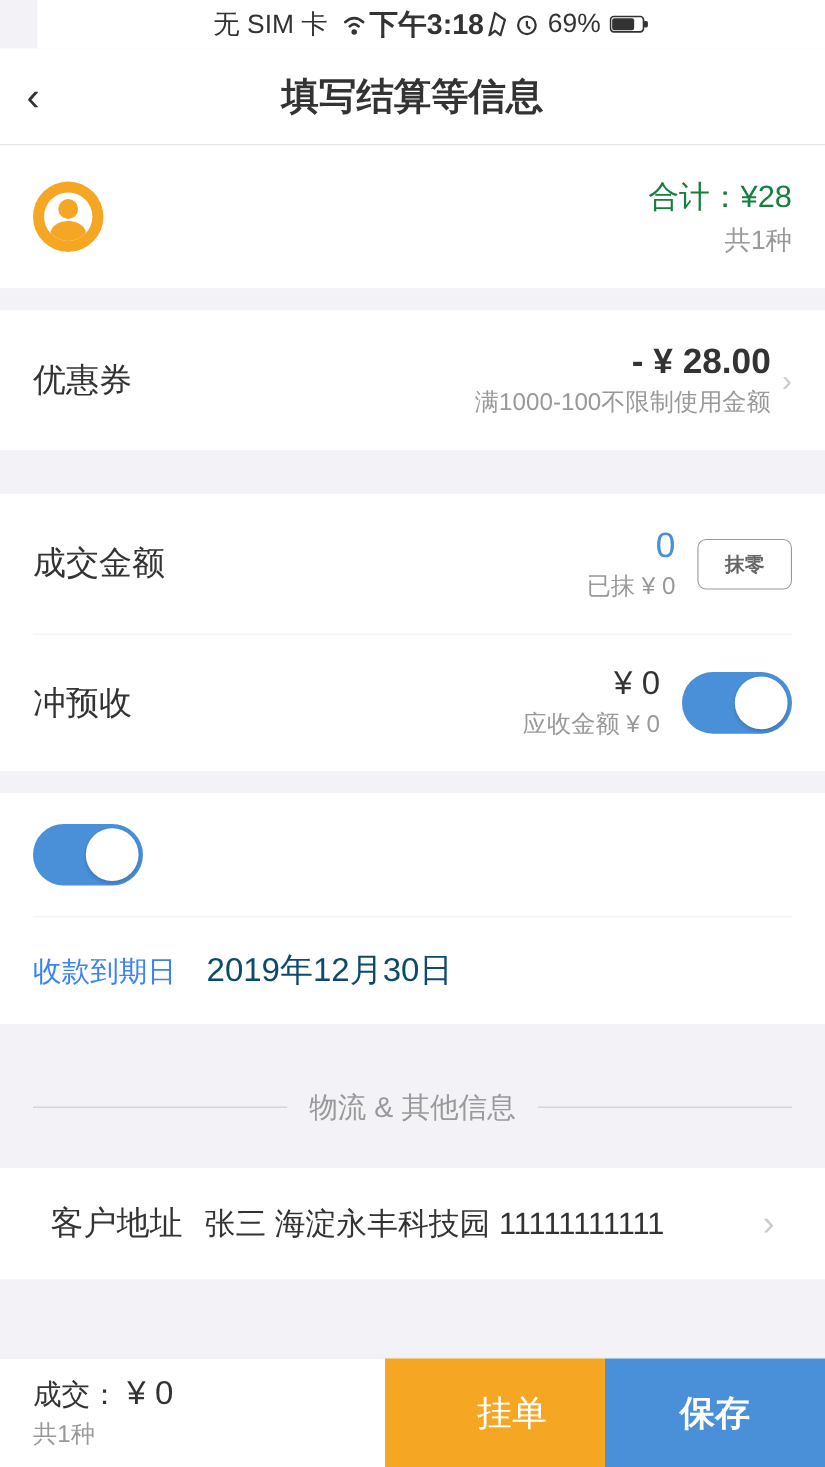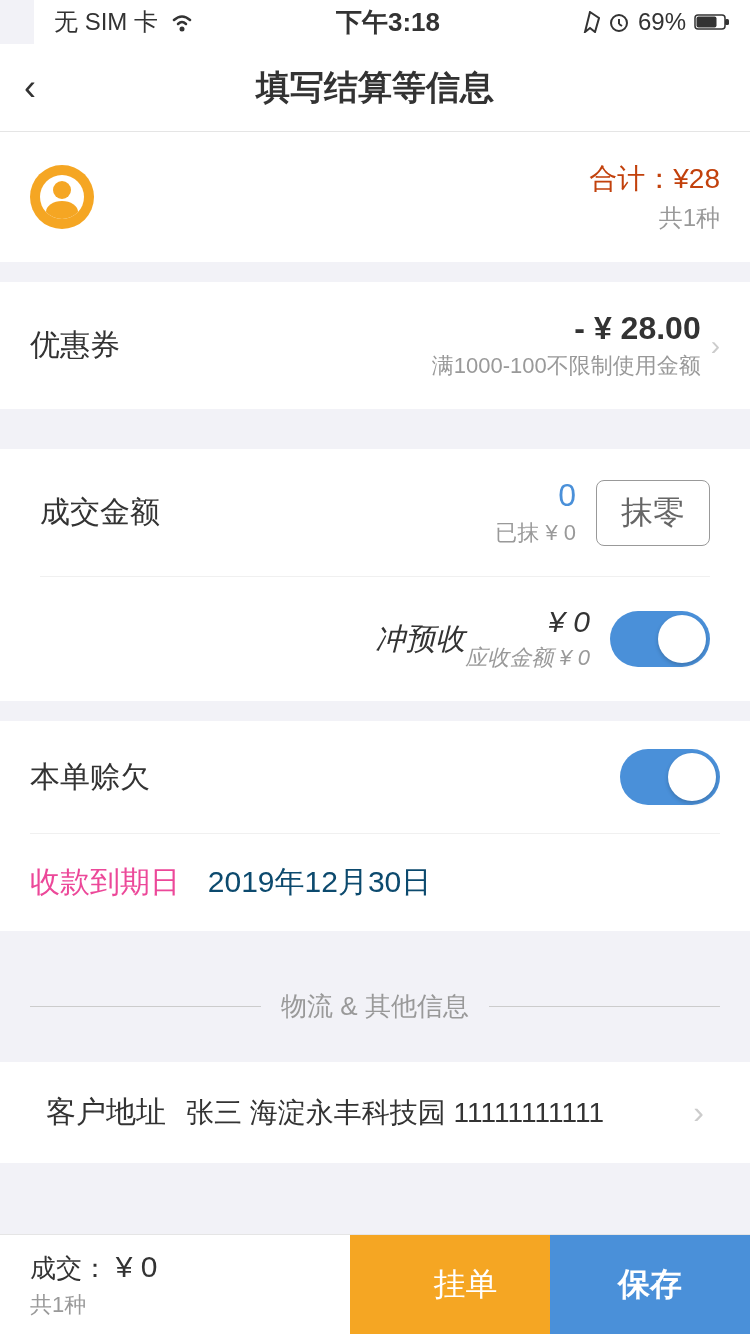--- a/index.html
+++ b/index.html
@@ -13,21 +13,21 @@
       color: #333;
       position: relative;
     }
 
     
     .status-bar {
       height: 44px;
       background: #fff;
       display: flex;
       align-items: center;
-      justify-content: space-between;
+      justify-content: center;
       padding: 0 20px;
       font-size: 24px;
       font-weight: 500;
       margin-left: 34px;
     }
     .status-left { display: flex; align-items: center; gap: 10px; }
     .status-center { font-size: 26px; font-weight: 600; }
     .status-right { display: flex; align-items: center; gap: 8px; font-size: 24px; }
 
     
@@ -102,21 +102,21 @@
       bottom: -4px;
       left: 50%;
       transform: translateX(-50%);
       width: 32px;
       height: 22px;
       border-radius: 50% 50% 0 0;
       background: #f5a623;
     }
     .customer-name { font-size: 30px; color: #333; }
     .customer-right { text-align: right; }
-    .customer-total { font-size: 28px; color: #c2410c; }
+    .customer-total { font-size: 28px; color: #15803d; }
     .customer-count { font-size: 24px; color: #999; margin-top: 4px; }
 
     
     .coupon-row {
       background: #fff;
       padding: 28px 30px;
       display: flex;
       align-items: center;
       justify-content: space-between;
     }
@@ -129,45 +129,46 @@
 
     
     .divider-section {
       height: 20px;
       background: #f2f2f7;
     }
 
     
     .form-section {
       background: #fff;
-      padding: 0 40px;
+      padding: 0 30px;
     }
     .form-row {
       padding: 28px 0;
       display: flex;
       align-items: center;
       justify-content: space-between;
       border-bottom: 1px solid #f0f0f0;
     }
     .form-row:last-child { border-bottom: none; }
     .form-label { font-size: 30px; color: #333; }
     .form-right { display: flex; align-items: center; gap: 20px; }
     .form-value { font-size: 32px; color: #4a90d9; }
     .form-sub { font-size: 22px; color: #999; text-align: left; margin-top: 4px; margin-left: 40px; }
     .form-value-group { text-align: right; }
 
     
     .round-off-btn {
       border: 1px solid #999;
       border-radius: 8px;
       padding: 10px 24px;
-      font-size: 32px;
+      font-size: 18px;
       color: #666;
       background: #fff;
       cursor: pointer;
+      font-weight: bold;
     }
 
     
     .toggle-wrapper {
       position: relative;
       width: 100px;
       height: 56px;
     }
     .toggle-track {
       width: 100px;
@@ -187,22 +188,21 @@
       right: 4px;
       box-shadow: 0 2px 4px rgba(0,0,0,0.2);
       transition: left 0.2s;
     }
 
     
     .advance-row {
       padding: 28px 0;
       display: flex;
       align-items: center;
-      justify-content: flex-end;
-      font-style: italic;
+      justify-content: space-between;
     }
     .advance-label { font-size: 30px; color: #333; }
     .advance-right { display: flex; align-items: center; gap: 20px; }
     .advance-value-group { text-align: right; }
     .advance-value { font-size: 30px; color: #333; font-weight: 500; }
     .advance-sub { font-size: 22px; color: #999; margin-top: 4px; }
 
     
     .section-divider {
       height: 20px;
@@ -222,21 +222,21 @@
     }
 
     
     .due-date-row {
       padding: 28px 0 28px 0;
       background: #fff;
       padding-left: 30px;
       padding-right: 30px;
       border-top: 1px solid #f0f0f0;
     }
-    .due-date-label { font-size: 30px; color: #ec4899; }
+    .due-date-label { font-size: 26px; color: #3b82f6; }
     .due-date-value { font-size: 30px; color: #0c4a6e; margin-left: 20px; }
 
     
     .logistics-section {
       background: #f2f2f7;
       padding: 20px 0;
       text-align: center;
       margin-top: 0;
     }
     .logistics-divider {
@@ -401,21 +401,20 @@
         </div>
       </div>
     </div>
   </div>
 </div>
 
 <div class="section-divider"></div>
 
 <div class="bad-debt-section">
   <div class="bad-debt-row">
-    <span class="form-label">本单赊欠</span>
     <div class="toggle-wrapper">
       <div class="toggle-track">
         <div class="toggle-thumb"></div>
       </div>
     </div>
   </div>
 
   <div class="due-date-row" style="padding-left:0; padding-right:0; border-top: 1px solid #f0f0f0;">
     <span class="due-date-label">收款到期日</span>
     <span class="due-date-value">2019年12月30日</span>

